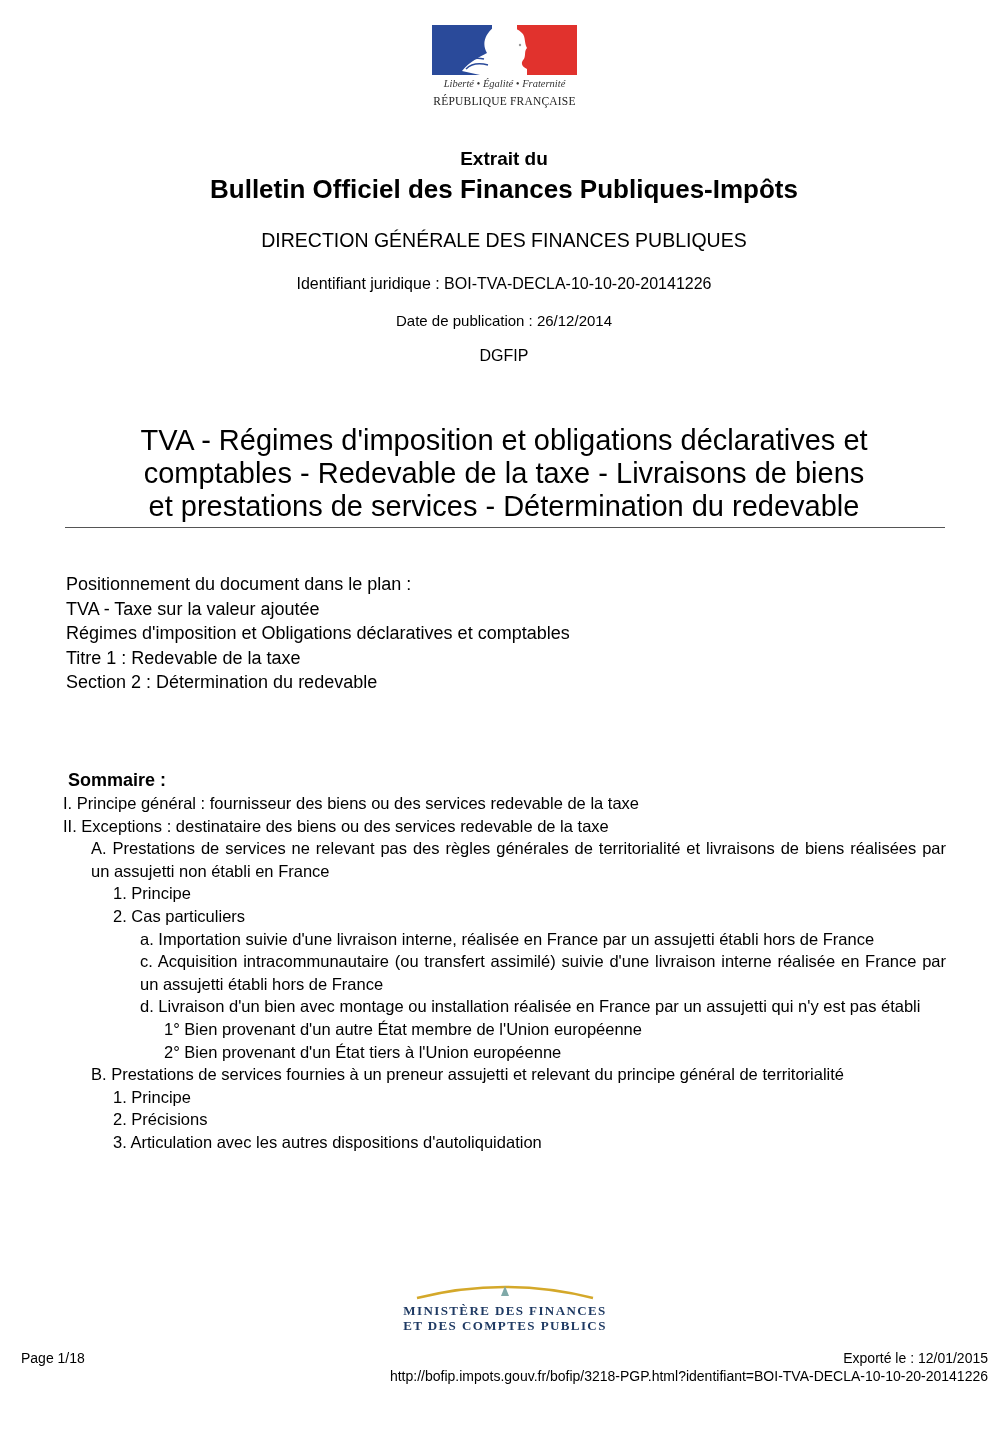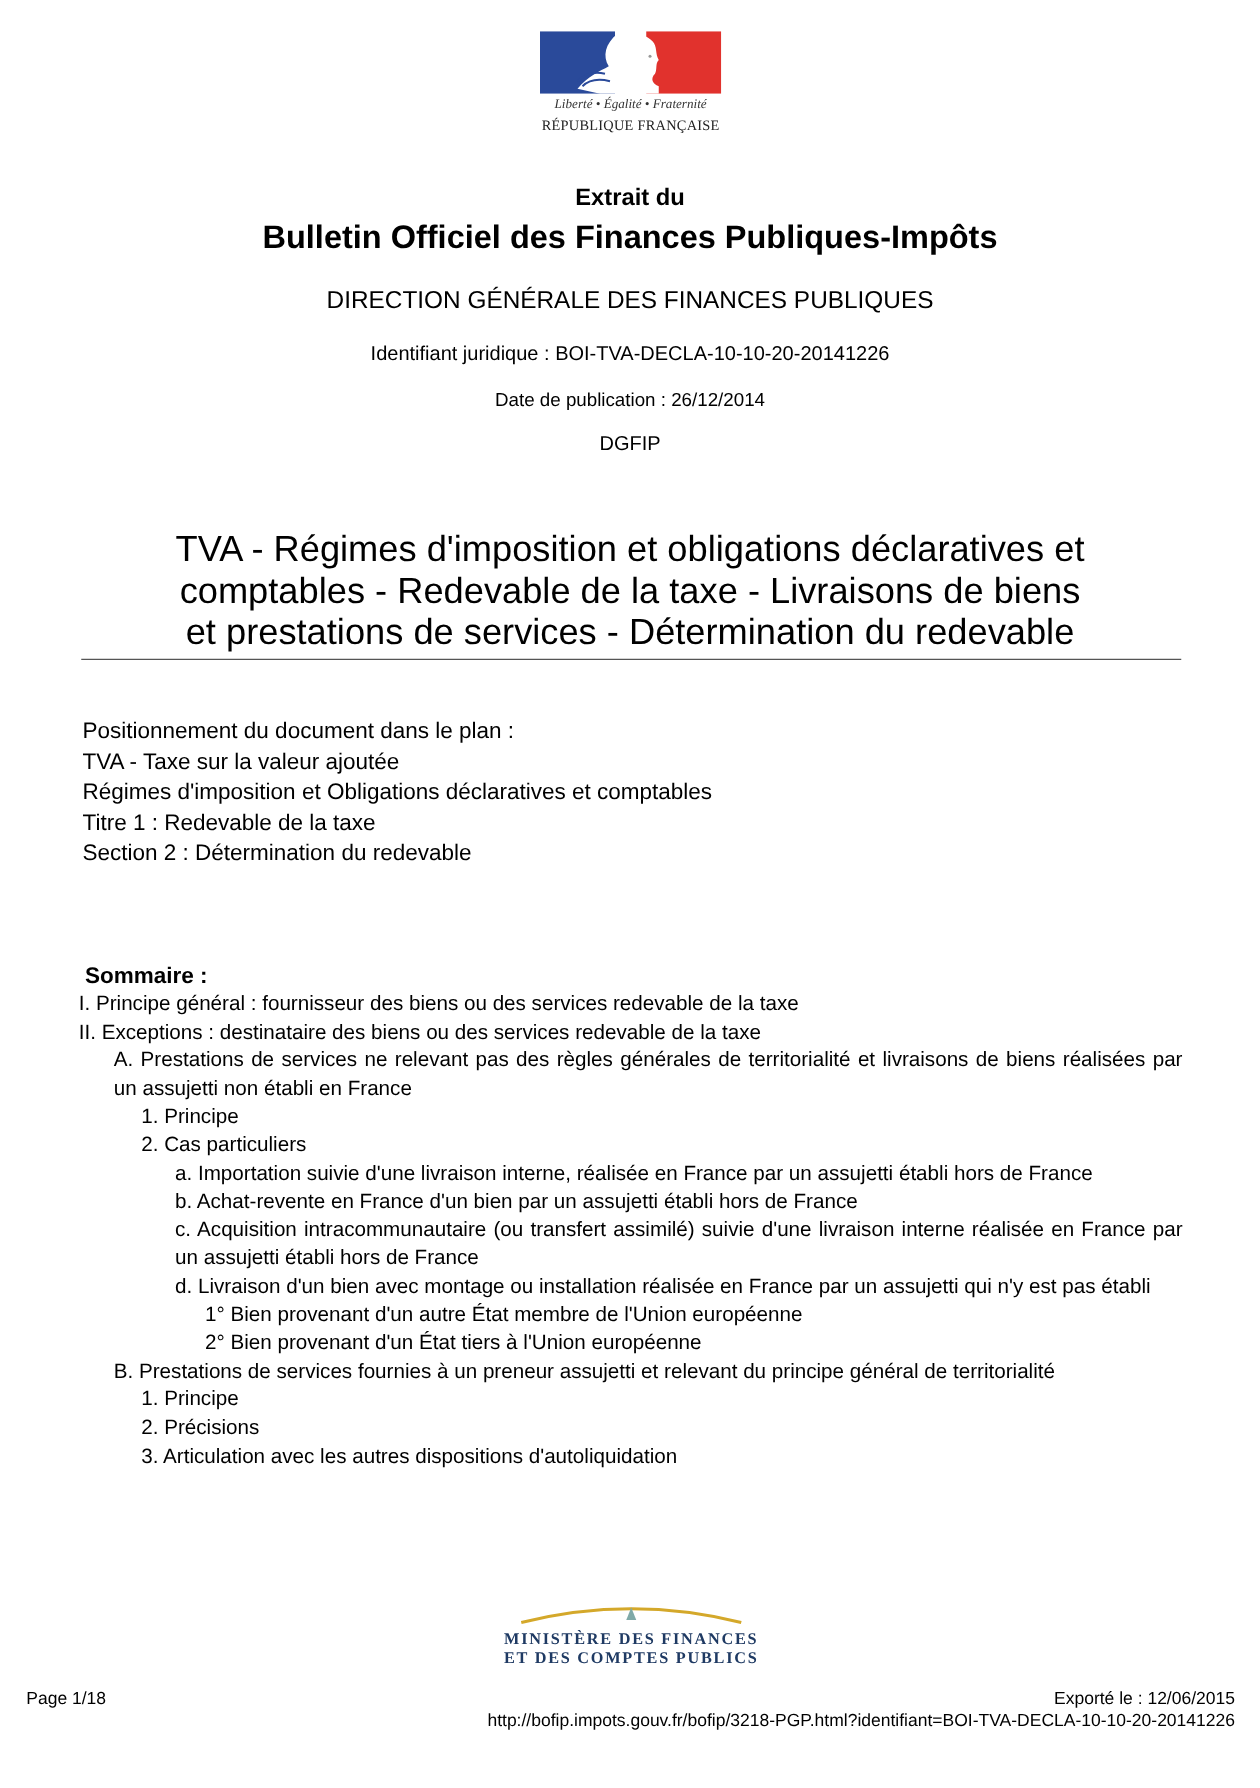--- a/index.html
+++ b/index.html
@@ -92,21 +92,20 @@
 
 <div id="sommaire" class="abs">
   <div class="head">Sommaire :</div>
   <div id="sommaire-list">
       <div class="item lvl0">I. Principe général : fournisseur des biens ou des services redevable de la taxe</div>
       <div class="item lvl0">II. Exceptions : destinataire des biens ou des services redevable de la taxe</div>
       <div class="item lvl1">A. Prestations de services ne relevant pas des règles générales de territorialité et livraisons de biens réalisées par un assujetti non établi en France</div>
       <div class="item lvl2">1. Principe</div>
       <div class="item lvl2">2. Cas particuliers</div>
       <div class="item lvl3">a. Importation suivie d'une livraison interne, réalisée en France par un assujetti établi hors de France</div>
-      <div class="item lvl3">b. Achat-revente en France d'un bien par un assujetti établi hors de France</div>
       <div class="item lvl3">c. Acquisition intracommunautaire (ou transfert assimilé) suivie d'une livraison interne réalisée en France par un assujetti établi hors de France</div>
       <div class="item lvl3">d. Livraison d'un bien avec montage ou installation réalisée en France par un assujetti qui n'y est pas établi</div>
       <div class="item lvl4">1° Bien provenant d'un autre État membre de l'Union européenne</div>
       <div class="item lvl4">2° Bien provenant d'un État tiers à l'Union européenne</div>
       <div class="item lvl1">B. Prestations de services fournies à un preneur assujetti et relevant du principe général de territorialité</div>
       <div class="item lvl2">1. Principe</div>
       <div class="item lvl2">2. Précisions</div>
       <div class="item lvl2">3. Articulation avec les autres dispositions d'autoliquidation</div>
     </div>
 </div>
@@ -114,14 +113,14 @@
 <div id="min-logo" class="abs">
   <svg id="min-arc" viewBox="0 0 220 30">
     <path d="M22 18 Q 110 -4 198 18" stroke="#d4a82a" stroke-width="2.5" fill="none"></path>
     <polygon points="106,16 110,6 114,16" fill="#7fa9a8"></polygon>
   </svg>
   <div id="min-line1">MINISTÈRE DES FINANCES</div>
   <div id="min-line2">ET DES COMPTES PUBLICS</div>
 </div>
 
 <div id="page-num" class="abs">Page 1/18</div>
-<div id="exported" class="abs">Exporté le : 12/06/2015</div>
+<div id="exported" class="abs">Exporté le : 12/01/2015</div>
 <div id="url" class="abs">http://bofip.impots.gouv.fr/bofip/3218-PGP.html?identifiant=BOI-TVA-DECLA-10-10-20-20141226</div>
 
 </body></html>

